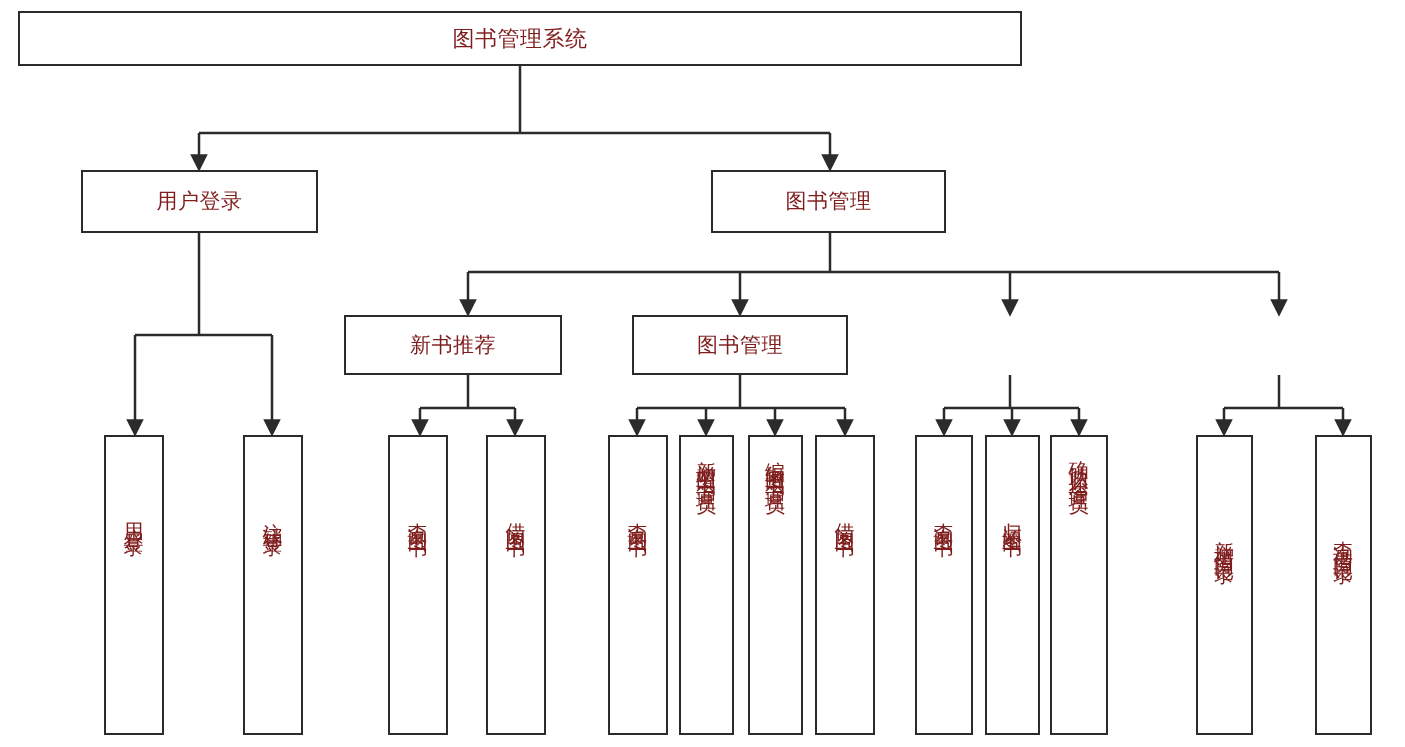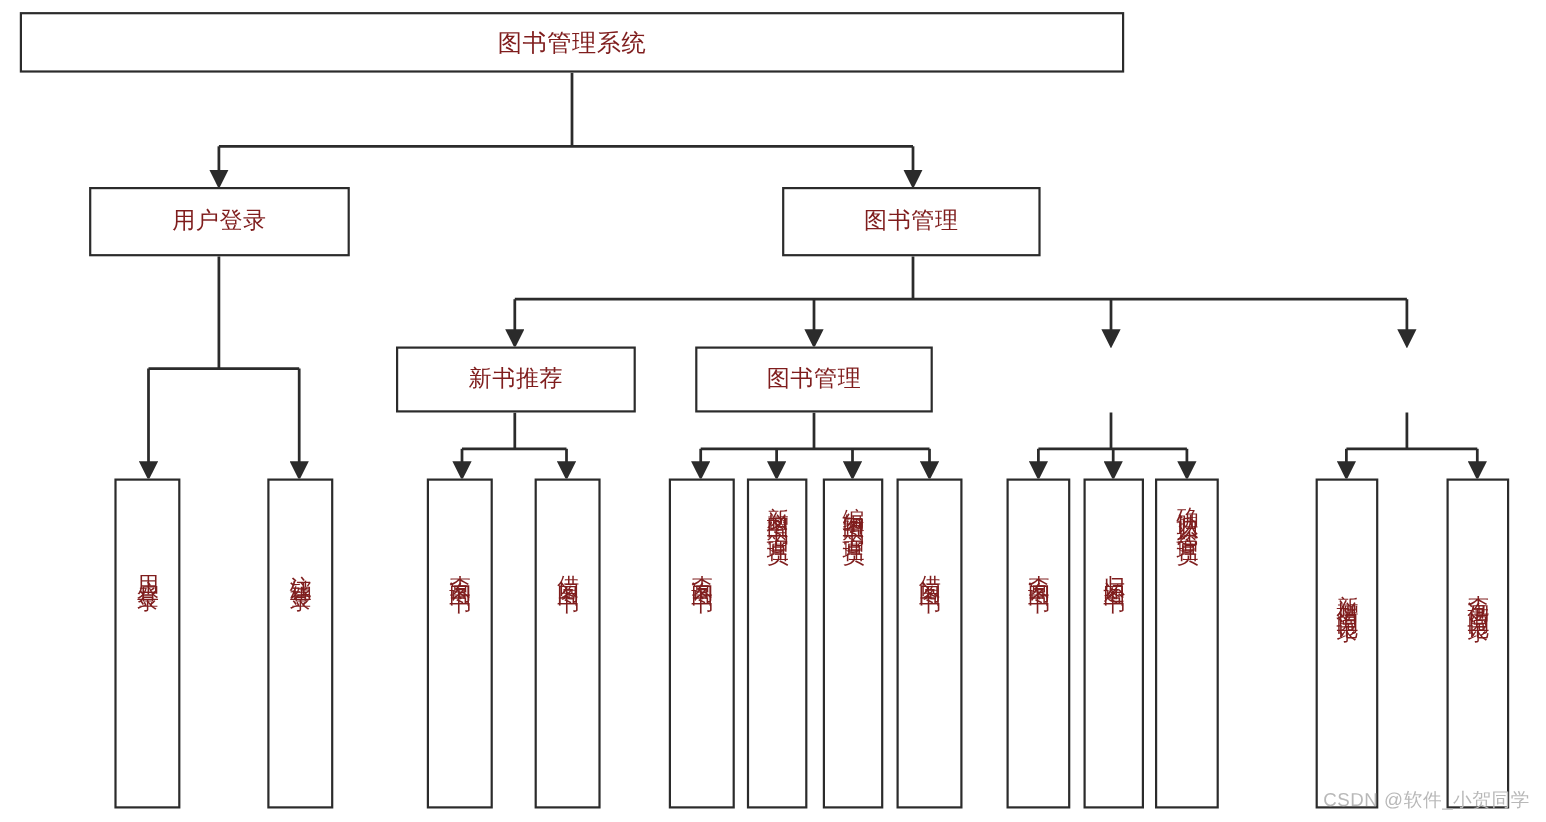--- a/index.html
+++ b/index.html
@@ -129,21 +129,21 @@
     <span class="node-label">图书管理系统</span>
   </div>
 
   <div class="node" style="left:81px; top:170px; width:237px; height:63px;">
     <span class="node-label">用户登录</span>
   </div>
   <div class="node" style="left:711px; top:170px; width:235px; height:63px;">
     <span class="node-label">图书管理</span>
   </div>
 
-  <div class="node" style="left:360px; top:315px; width:218px; height:60px;">
+  <div class="node" style="left:344px; top:315px; width:218px; height:60px;">
     <span class="node-label">新书推荐</span>
   </div>
   <div class="node" style="left:632px; top:315px; width:216px; height:60px;">
     <span class="node-label">图书管理</span>
   </div>
 
   <div class="node vertical mid-pad" style="left:104px; top:435px; width:60px; height:300px;">
     <span class="node-label">用户登录</span>
   </div>
   <div class="node vertical mid-pad" style="left:243px; top:435px; width:60px; height:300px;">
@@ -180,15 +180,14 @@
     <span class="node-label">确认归还（管理员）</span>
   </div>
 
   <div class="node vertical low-pad" style="left:1196px; top:435px; width:57px; height:300px;">
     <span class="node-label">新增借阅记录</span>
   </div>
   <div class="node vertical low-pad" style="left:1315px; top:435px; width:57px; height:300px;">
     <span class="node-label">查询借阅记录</span>
   </div>
 
-  <div id="watermark">CSDN @软件_小贺同学</div>
 
 </div>
 
 </body></html>

